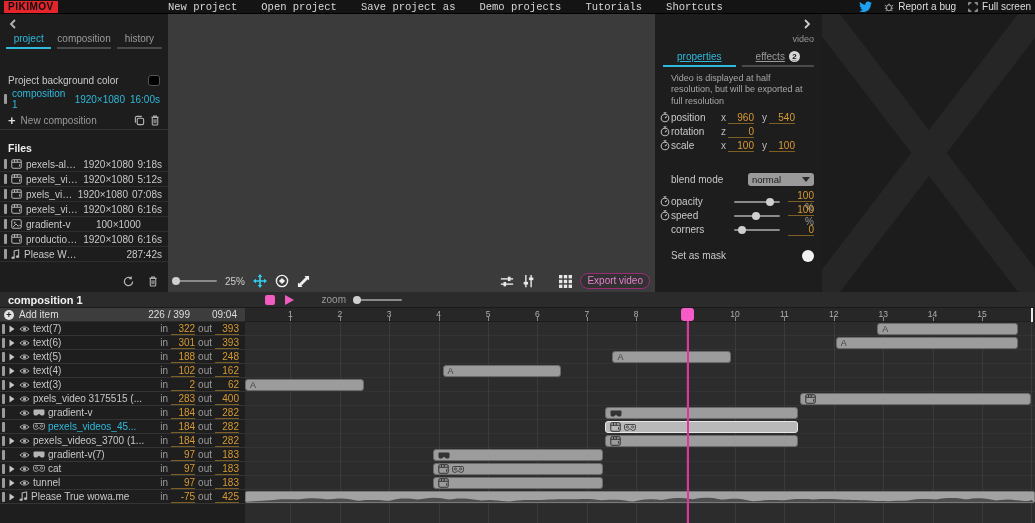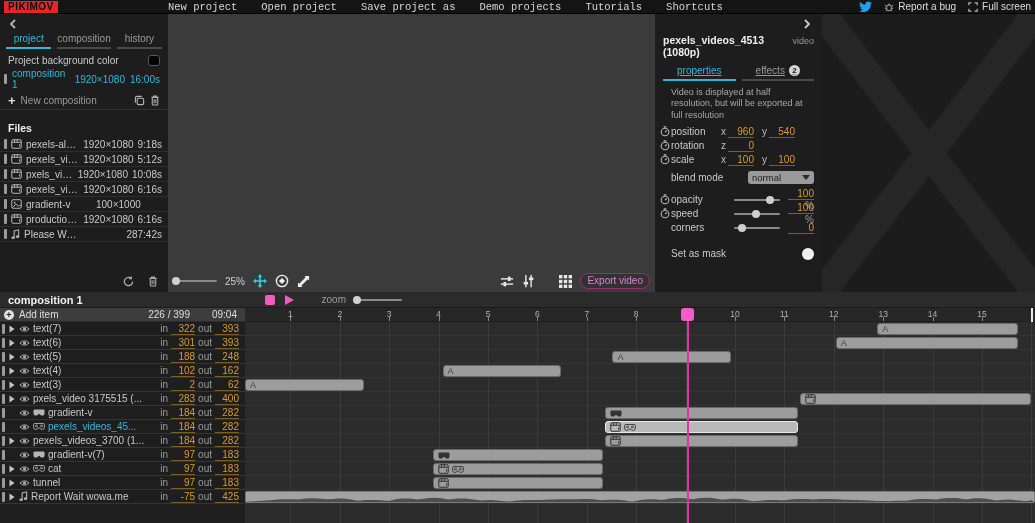--- a/index.html
+++ b/index.html
@@ -22,21 +22,21 @@
   .x-panel::before,.x-panel::after{content:"";position:absolute;left:50%;top:50%;width:360px;height:28px;background:#262626;}
   .x-panel::before{transform:translate(-50%,-50%) rotate(52.5deg);}
   .x-panel::after{transform:translate(-50%,-50%) rotate(-52.5deg);}
 
   
   .lp-chevron{margin:4px 0 0 6px;width:14px;height:12px;color:#ccc;}
   .lp-tabs{display:flex;gap:6px;padding:2px 6px 0 6px;}
   .lp-tab{flex:1;text-align:center;color:#9a9a9a;padding-bottom:3px;border-bottom:2px solid #4a4a4a;font-size:10px;}
   .lp-tab.active{color:#2fb9dc;border-bottom-color:#2fb9dc;}
   .lp-title{font-weight:bold;color:#eee;font-size:11px;padding:7px 8px 0 8px;}
-  .lp-row{display:flex;align-items:flex-start;padding:6px 8px 0 8px;color:#c9c9c9;}
+  .lp-row{display:flex;align-items:flex-start;padding:6px 8px 0 8px;color:#c9c9c9;margin-top:20px;}
   .swatch{margin-left:auto;width:12px;height:11px;background:#000;border:1px solid #555;border-radius:3px;}
   .lp-heading{font-weight:bold;color:#eee;font-size:10.5px;padding:10px 8px 3px 8px;border-top:1px solid #333;margin-top:8px;}
   .comp-row{display:flex;align-items:center;gap:5px;padding:2px 8px 2px 4px;color:#2fb9dc;}
   .drag-handle{width:3px;height:10px;background:#9a9a9a;border-radius:1px;flex:none;}
   .comp-dims{margin-left:auto;}
   .newcomp{display:flex;align-items:center;gap:5px;padding:3px 8px;color:#9a9a9a;border-bottom:1px solid #333;}
   .newcomp .plus{color:#ddd;font-size:13px;font-weight:bold;line-height:8px;}
   .newcomp .spacer{flex:1;}
   .ic{display:inline-flex;align-items:center;justify-content:center;color:#b5b5b5;}
   .ic svg{display:block;}
@@ -87,21 +87,21 @@
   .rp-tab{flex:1;text-align:center;color:#9a9a9a;padding-bottom:3px;border-bottom:2px solid #4a4a4a;display:flex;align-items:center;justify-content:center;gap:4px;text-decoration:underline;}
   .rp-tab.active{color:#2fb9dc;border-bottom-color:#2fb9dc;}
   .badge{width:11px;height:11px;border-radius:50%;background:#d6d6d6;color:#111;font-size:8px;font-weight:bold;display:inline-flex;align-items:center;justify-content:center;}
   .rp-note{color:#a8a8a8;font-size:9px;line-height:1.25;padding:6px 8px 4px 16px;}
   .prow{display:flex;align-items:center;height:14px;padding:0 8px 0 4px;color:#c9c9c9;}
   .prow .clk{width:12px;color:#b5b5b5;}
   .prow .plabel{width:42px;}
   .prow .axis{color:#bdbdbd;margin:0 2px 0 8px;}
   .oval{color:#d89a32;border-bottom:1px solid #7d5f22;text-align:right;min-width:26px;display:inline-block;}
   .unit{color:#9a9a9a;margin-left:1px;}
-  .blend-row{margin-top:4px;}
+  .blend-row{margin-top:20px;}
   .dropdown{margin-left:auto;width:66px;height:13px;background:#9a9a9a;border-radius:3px;color:#1c1c1c;display:flex;align-items:center;padding:0 4px;font-size:9.5px;}
   .dd-caret{margin-left:auto;width:0;height:0;border-left:4px solid transparent;border-right:4px solid transparent;border-top:5px solid #2a2a2a;}
   .pslider{width:46px;margin-left:auto;}
   .pval{width:34px;text-align:right;}
   .mask-row{margin-top:12px;}
   .toggle{margin-left:auto;width:12px;height:12px;border-radius:50%;background:#f2f2f2;}
 
   
   .timeline{position:absolute;left:0;top:292px;width:1035px;height:231px;background:#1e1e1e;}
   .tl-header{position:absolute;left:0;top:0;width:100%;height:16px;background:#2b2b2b;border-bottom:1px solid #1a1a1a;display:flex;align-items:center;}
@@ -269,21 +269,21 @@
                 <rect x="0.8" y="0.8" width="10.4" height="9.4" rx="1.4"></rect>
                 <line x1="0.8" y1="3.6" x2="11.2" y2="3.6"></line>
                 <line x1="3.8" y1="0.8" x2="3.8" y2="3.6"></line>
                 <line x1="6.8" y1="0.8" x2="6.8" y2="3.6"></line>
                 <line x1="9.4" y1="5.8" x2="9.4" y2="8.4"></line>
               </g>
             </svg>
           </span>
           <span class="file-name">pxels_video 317...</span>
           <span class="file-dims">1920×1080</span>
-          <span class="file-dur">10:08s</span>
+          <span class="file-dur">07:08s</span>
         </div>
         <div class="file-row">
           <span class="drag-handle"></span>
           <span class="ic">
             <svg width="11" height="10" viewBox="0 0 12 11">
               <g stroke="currentColor" fill="none" stroke-width="1.1">
                 <rect x="0.8" y="0.8" width="10.4" height="9.4" rx="1.4"></rect>
                 <line x1="0.8" y1="3.6" x2="11.2" y2="3.6"></line>
                 <line x1="3.8" y1="0.8" x2="3.8" y2="3.6"></line>
                 <line x1="6.8" y1="0.8" x2="6.8" y2="3.6"></line>
@@ -430,21 +430,20 @@
     </div>
   </div>
 
   <div class="right-panel">
     <div class="ic rp-chevron">
       <svg width="10" height="10" viewBox="0 0 8 10">
           <path d="M2 1 L6 5 L2 9" stroke="currentColor" stroke-width="1.8" fill="none"></path>
         </svg>
     </div>
     <div class="rp-title-row">
-      <span class="rp-title">pexels_videos_4513 (1080p)</span>
       <span class="rp-type">video</span>
     </div>
     <div class="rp-tabs" id="rp-tabs">
         <div class="rp-tab active">
           <span>properties</span>
         </div>
         <div class="rp-tab">
           <span>effects</span>
           <span class="badge">2</span>
         </div>
@@ -818,21 +817,21 @@
                 <path d="M0.5 0.5 L5.5 4 L0.5 7.5 Z" fill="currentColor"></path>
               </svg>
             </span>
             <span class="ic">
               <svg width="9" height="11" viewBox="0 0 10 12">
                 <path d="M3.5 9.5 V2 L8.5 0.8 V8.3" stroke="currentColor" stroke-width="1.2" fill="none"></path>
                 <ellipse cx="2.3" cy="9.6" rx="1.9" ry="1.5" fill="currentColor"></ellipse>
                 <ellipse cx="7.3" cy="8.4" rx="1.9" ry="1.5" fill="currentColor"></ellipse>
               </svg>
             </span>
-            <span class="tname">Report Wait wowa.me</span>
+            <span class="tname">Please True wowa.me</span>
             <span class="lab">in</span>
             <span class="oval">-75</span>
             <span class="lab">out</span>
             <span class="oval">425</span>
           </div>
         </div>
     </div>
 
     <div class="tl-right">
       <div class="ruler" id="ruler">

